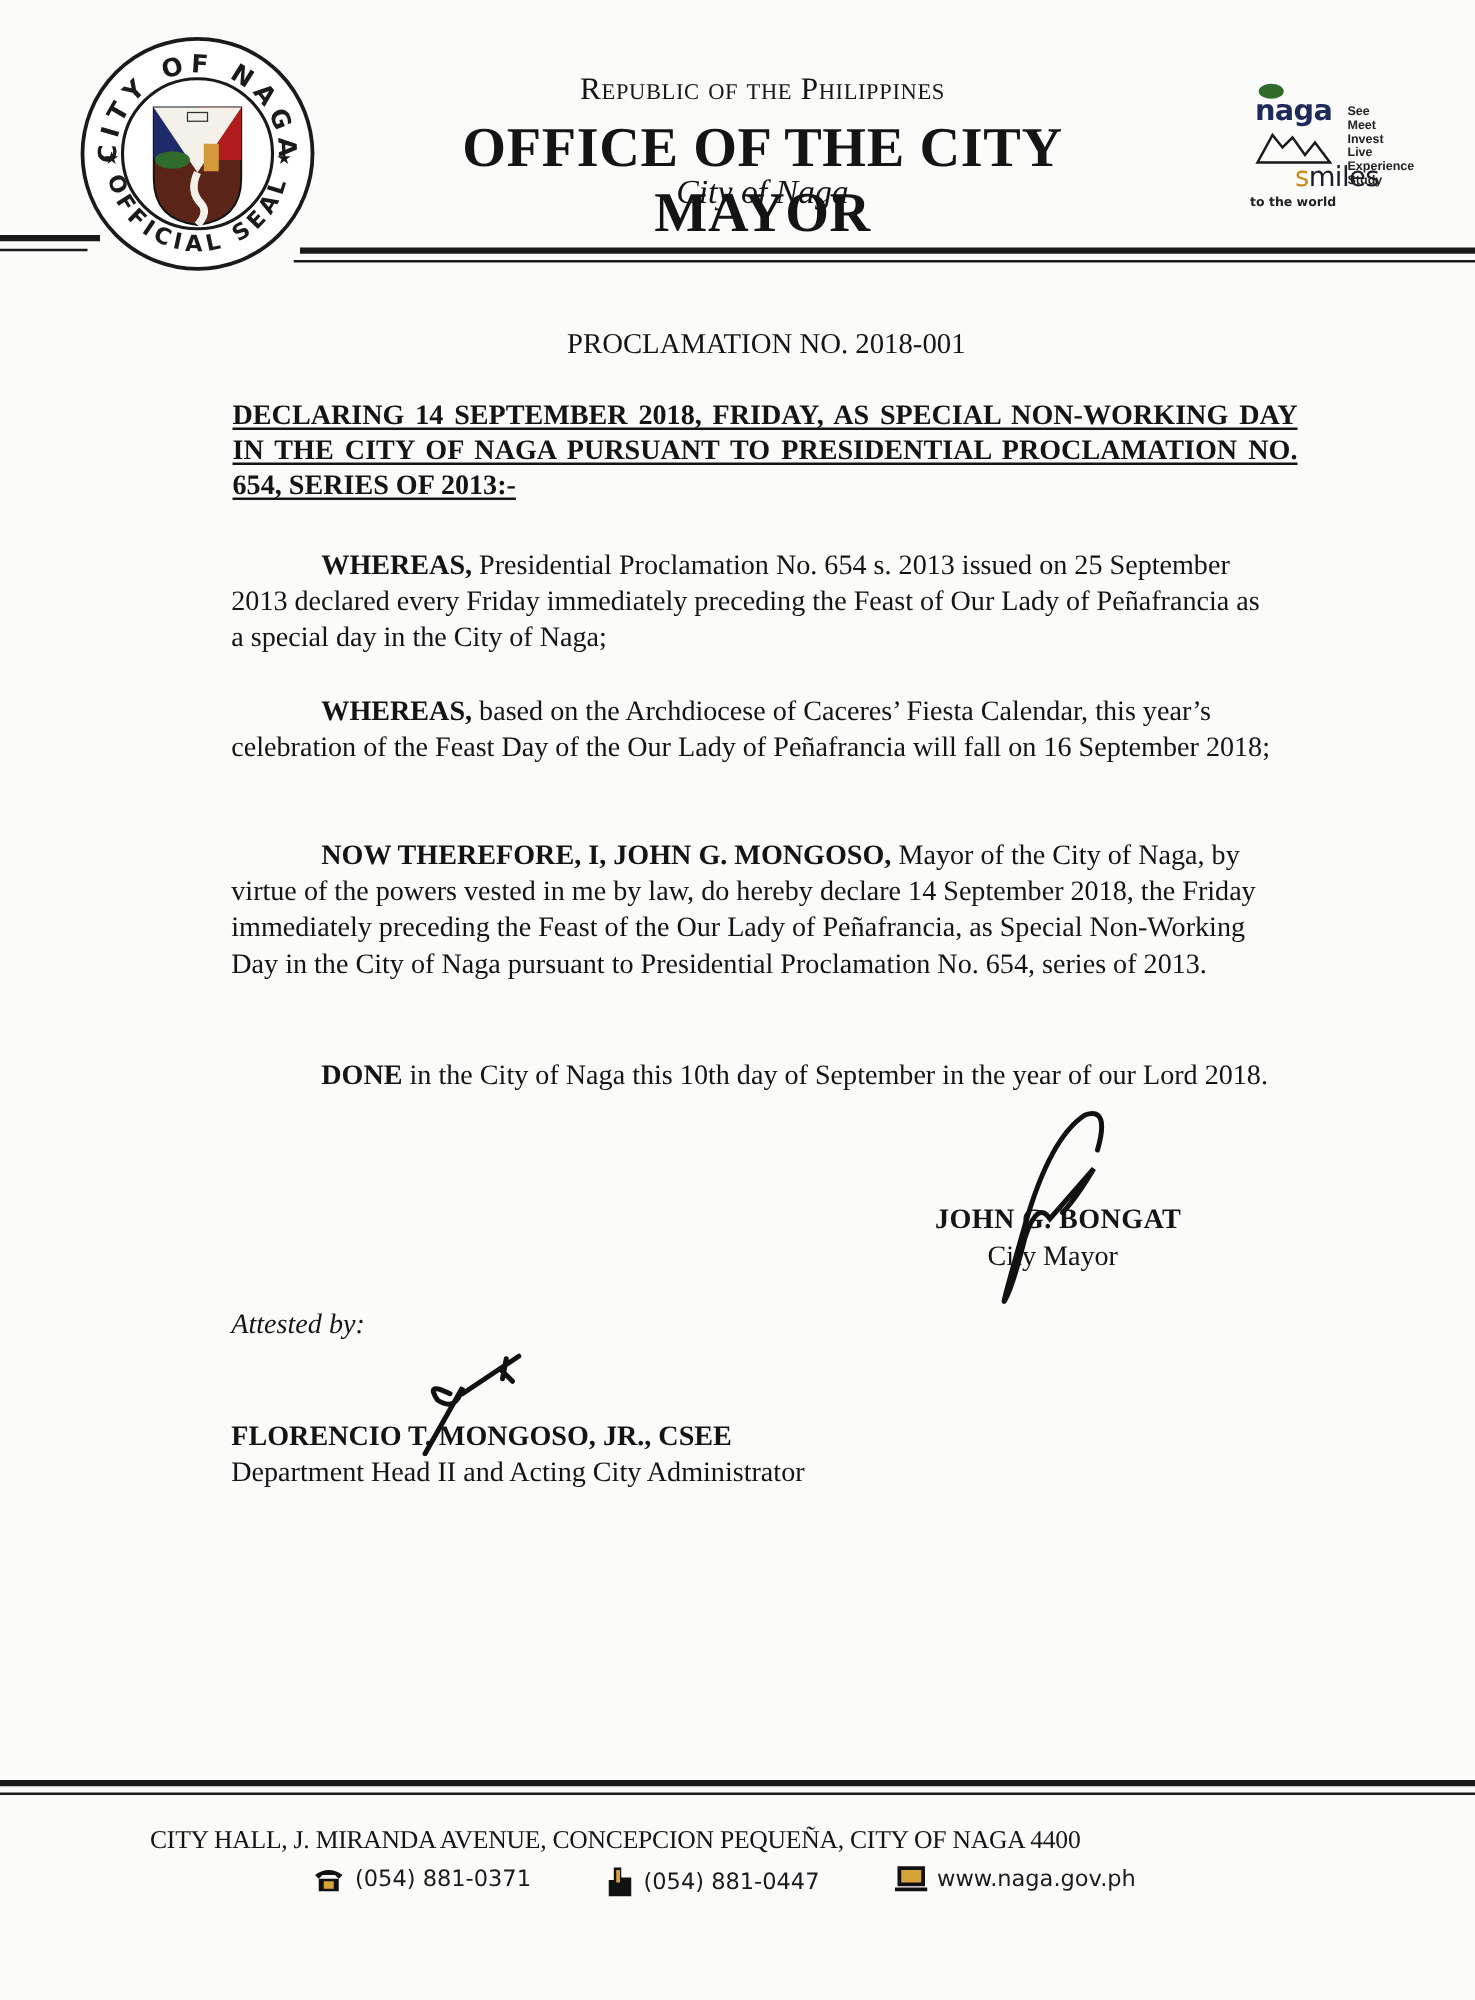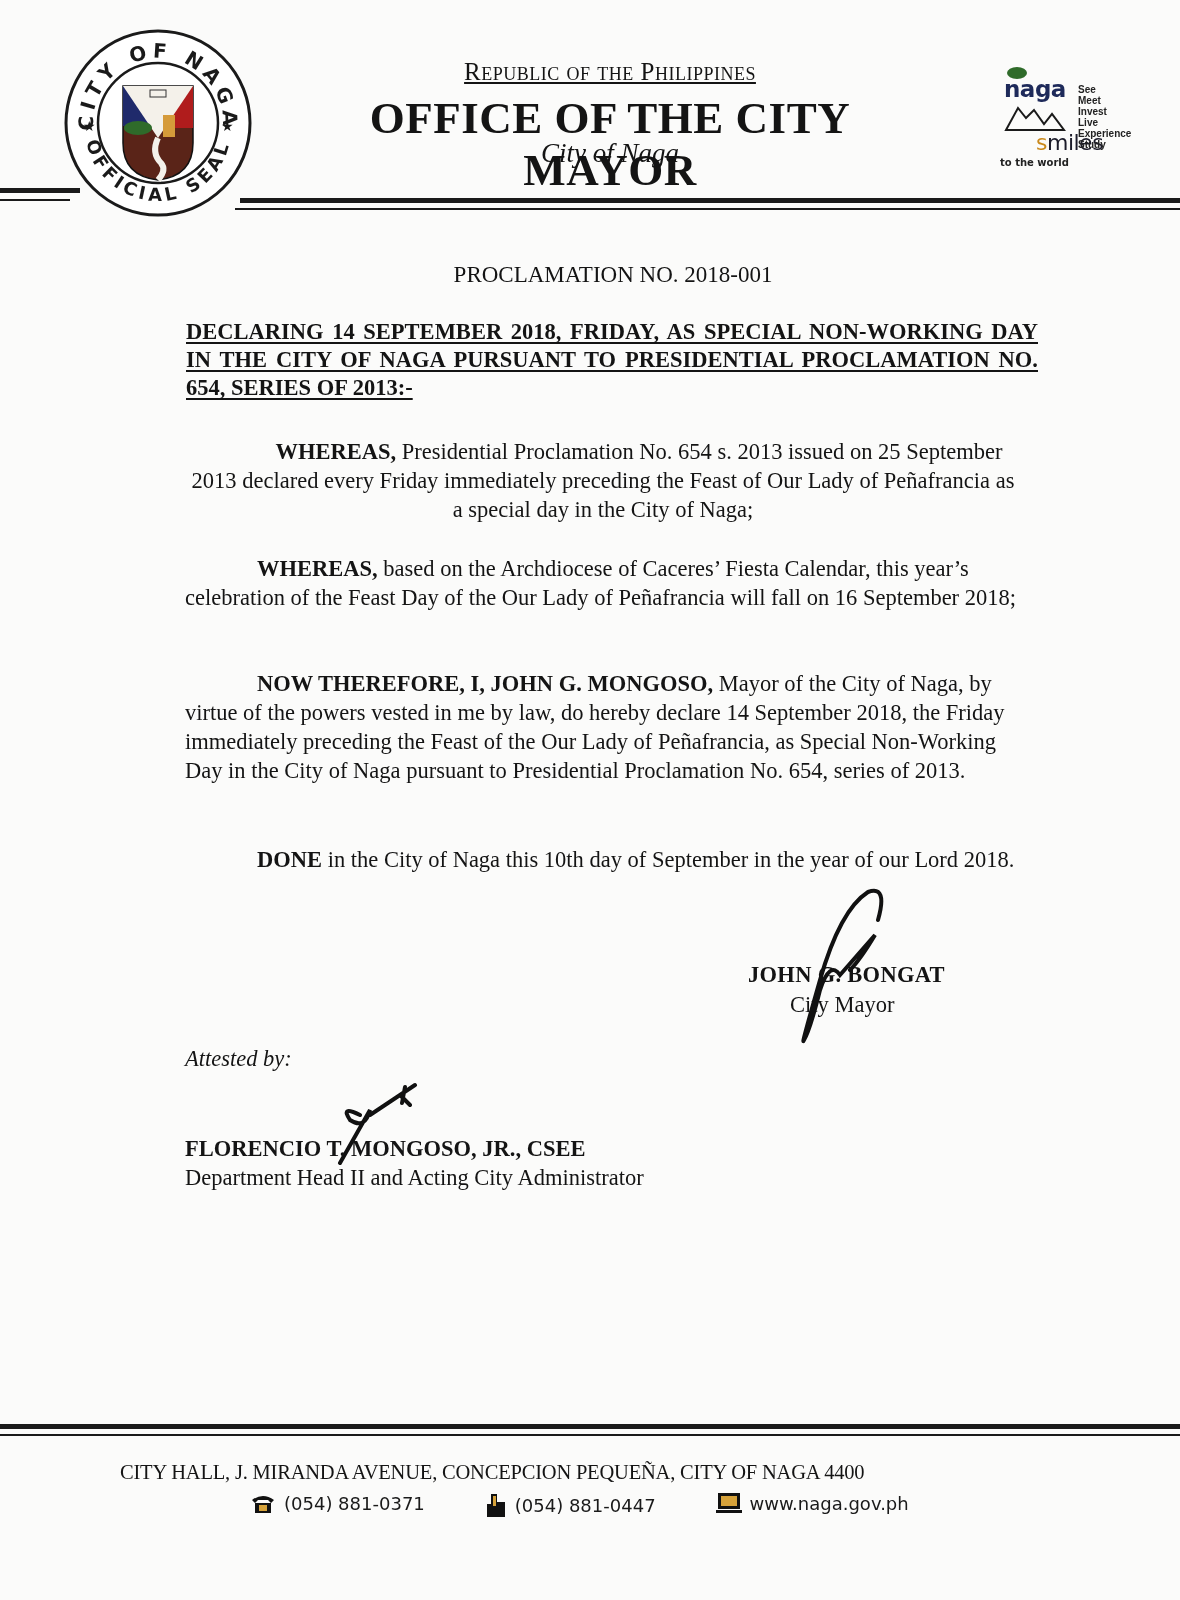--- a/index.html
+++ b/index.html
@@ -11,21 +11,21 @@
   .abs { position: absolute; }
 
   
   .seal { left: 63px; top: 28px; width: 190px; height: 190px; }
   .header-rule { left: 0; height: 0; }
   .rule-thick { border-top: 5px solid #1a1a1a; }
   .rule-thin  { border-top: 2px solid #1a1a1a; }
 
   .hdr-republic {
     left: 280px; width: 660px; top: 58px; text-align: center;
-    font-size: 25px; letter-spacing: 0.5px; font-variant: small-caps; text-decoration: underline;
+    font-size: 25px; letter-spacing: 0.5px; font-variant: small-caps;
   }
   .hdr-office {
     left: 280px; width: 660px; top: 92px; text-align: center;
     font-size: 45px; font-weight: bold; letter-spacing: 0.5px;
   }
   .hdr-city {
     left: 280px; width: 660px; top: 138px; text-align: center;
     font-size: 27px; font-style: italic;
   }
 
@@ -61,21 +61,21 @@
     font-size: 22.5px; font-weight: bold; line-height: 28px;
     text-decoration: underline; text-decoration-thickness: 2px; text-underline-offset: 3px;
     text-align: justify; text-align-last: left;
   }
   .para {
     left: 185px; width: 836px;
     font-size: 22.5px; line-height: 29px;
     text-indent: 72px; margin: 0;
   }
   .para b { font-weight: bold; }
-  .p1 { top: 437px; text-align: center; }
+  .p1 { top: 437px; }
   .p2 { top: 554px; }
   .p3 { top: 669px; }
   .p4 { top: 845px; }
 
   .sig-name {
     left: 748px; top: 962px; font-size: 22.5px; font-weight: bold; letter-spacing: 0.3px;
   }
   .sig-title { left: 790px; top: 992px; font-size: 22.5px; }
   .sig-mark { left: 780px; top: 880px; width: 120px; height: 170px; }
 

